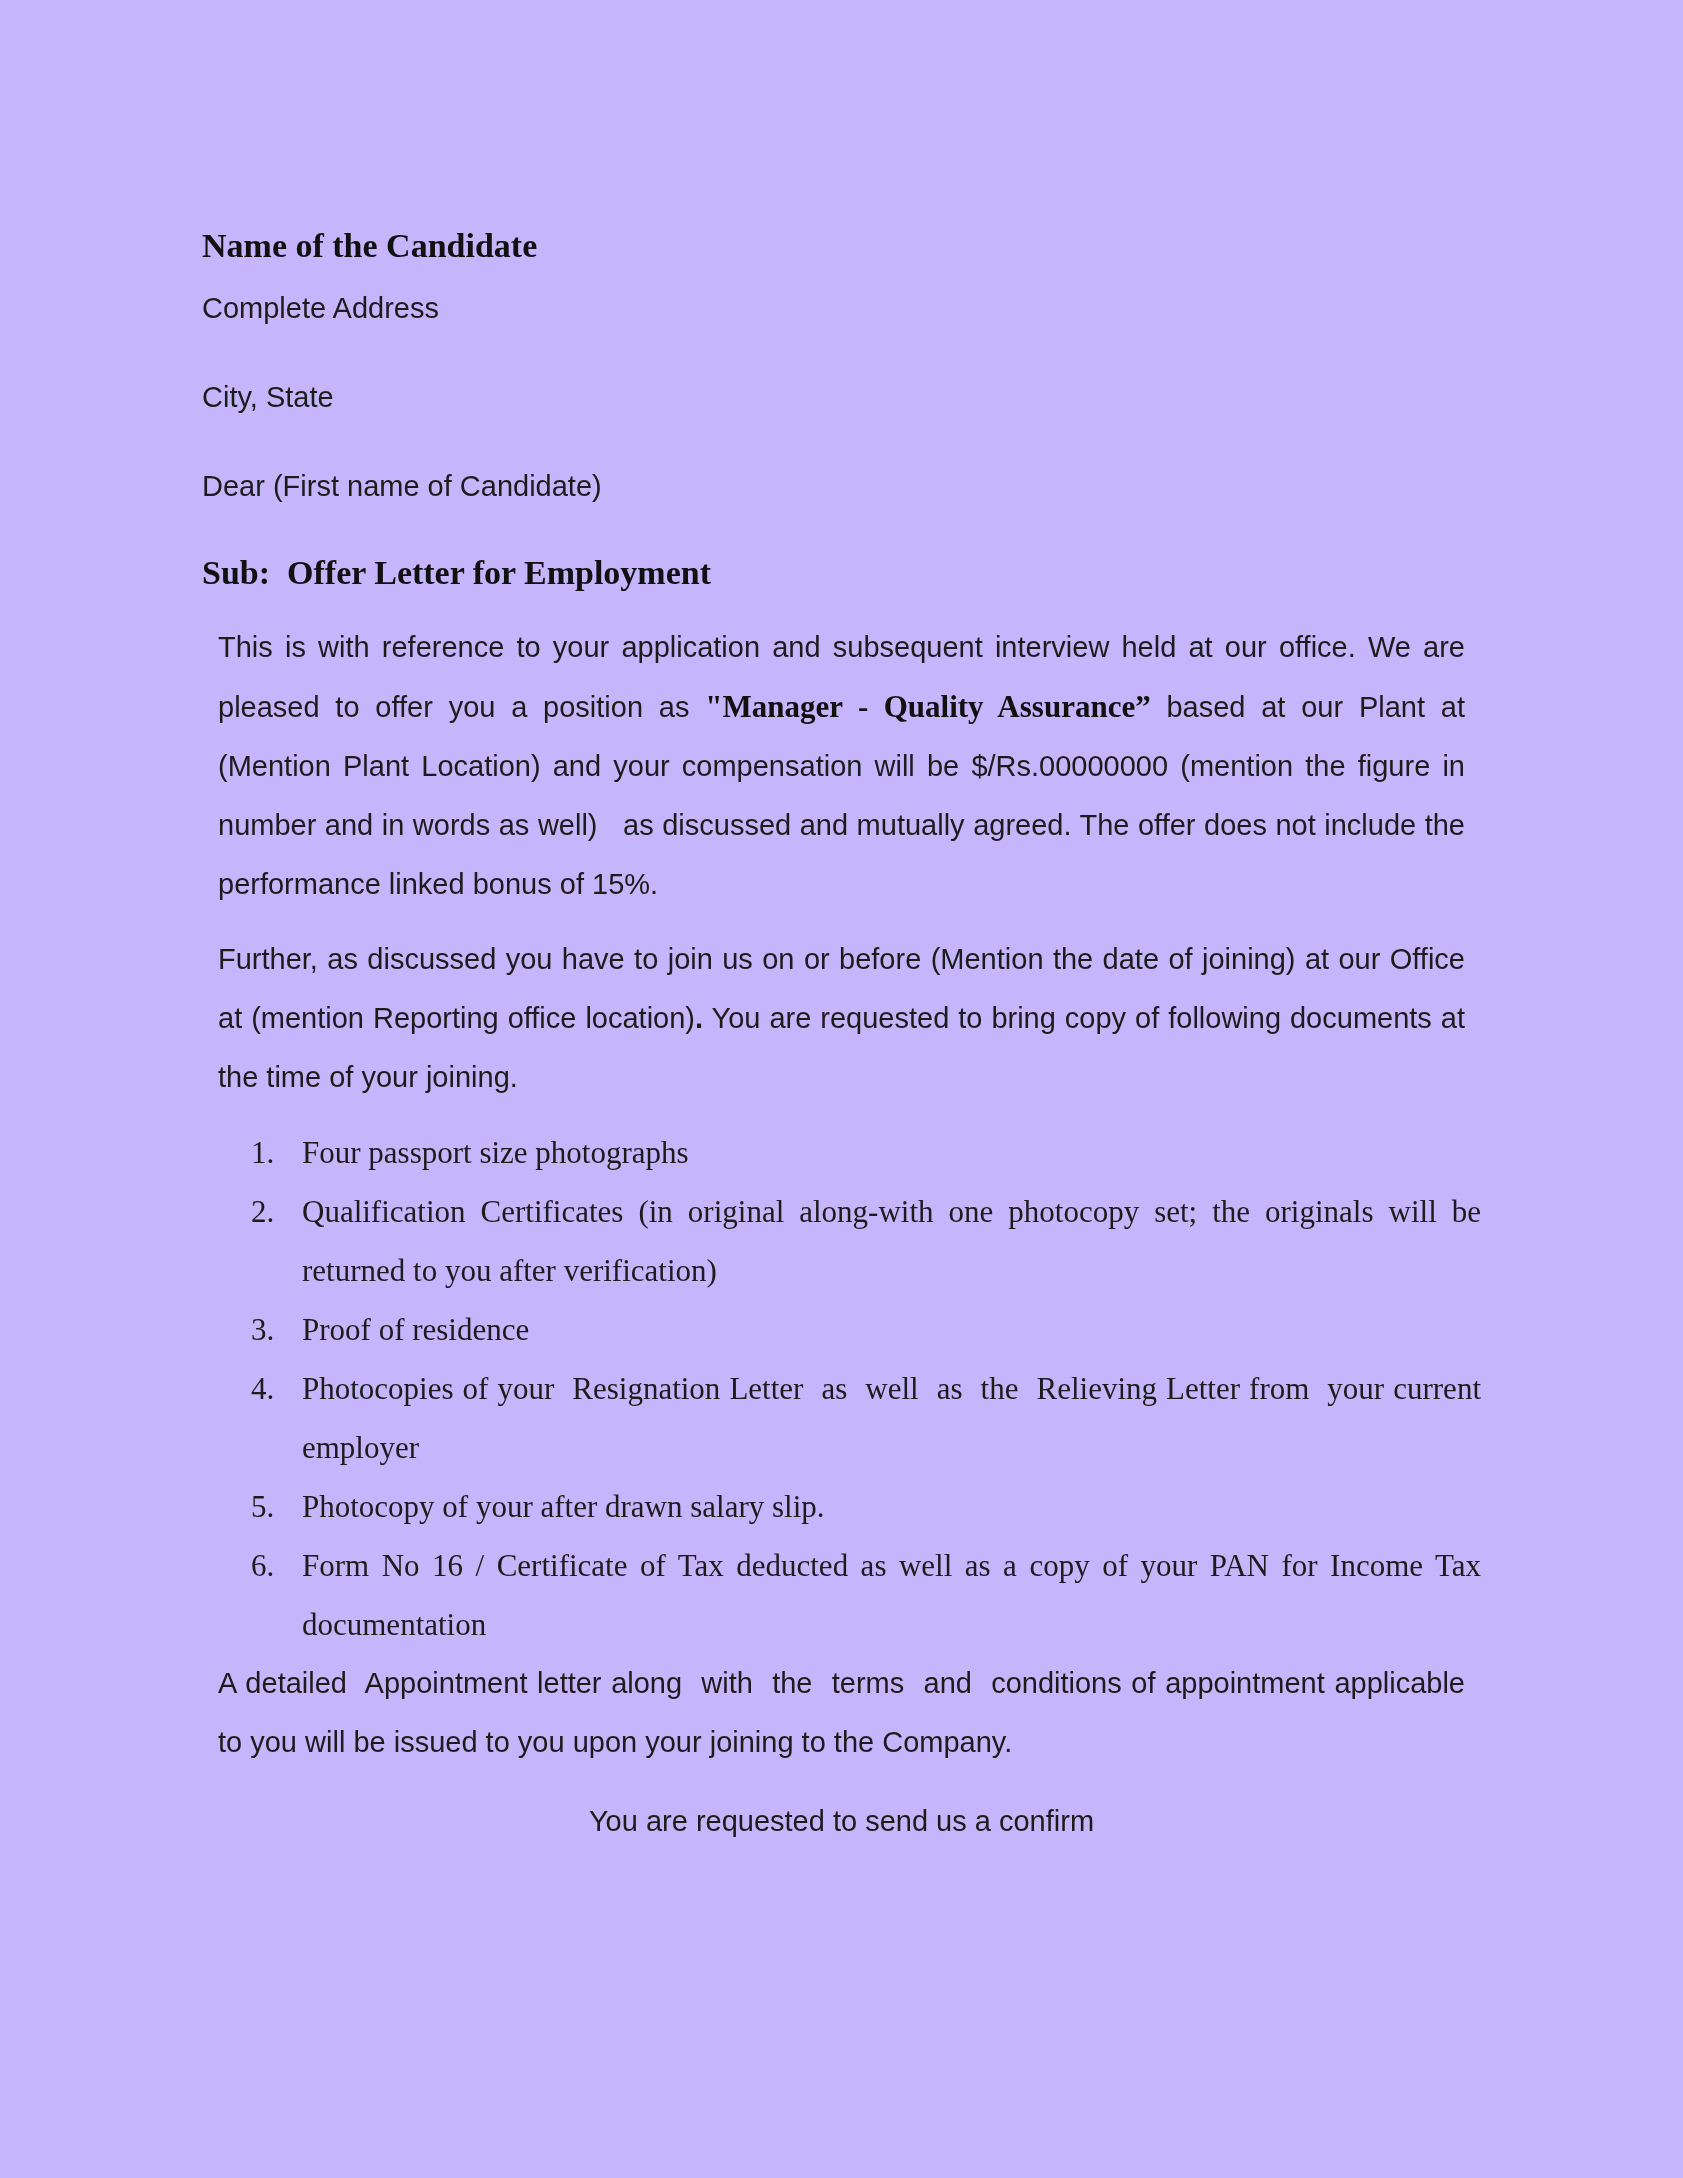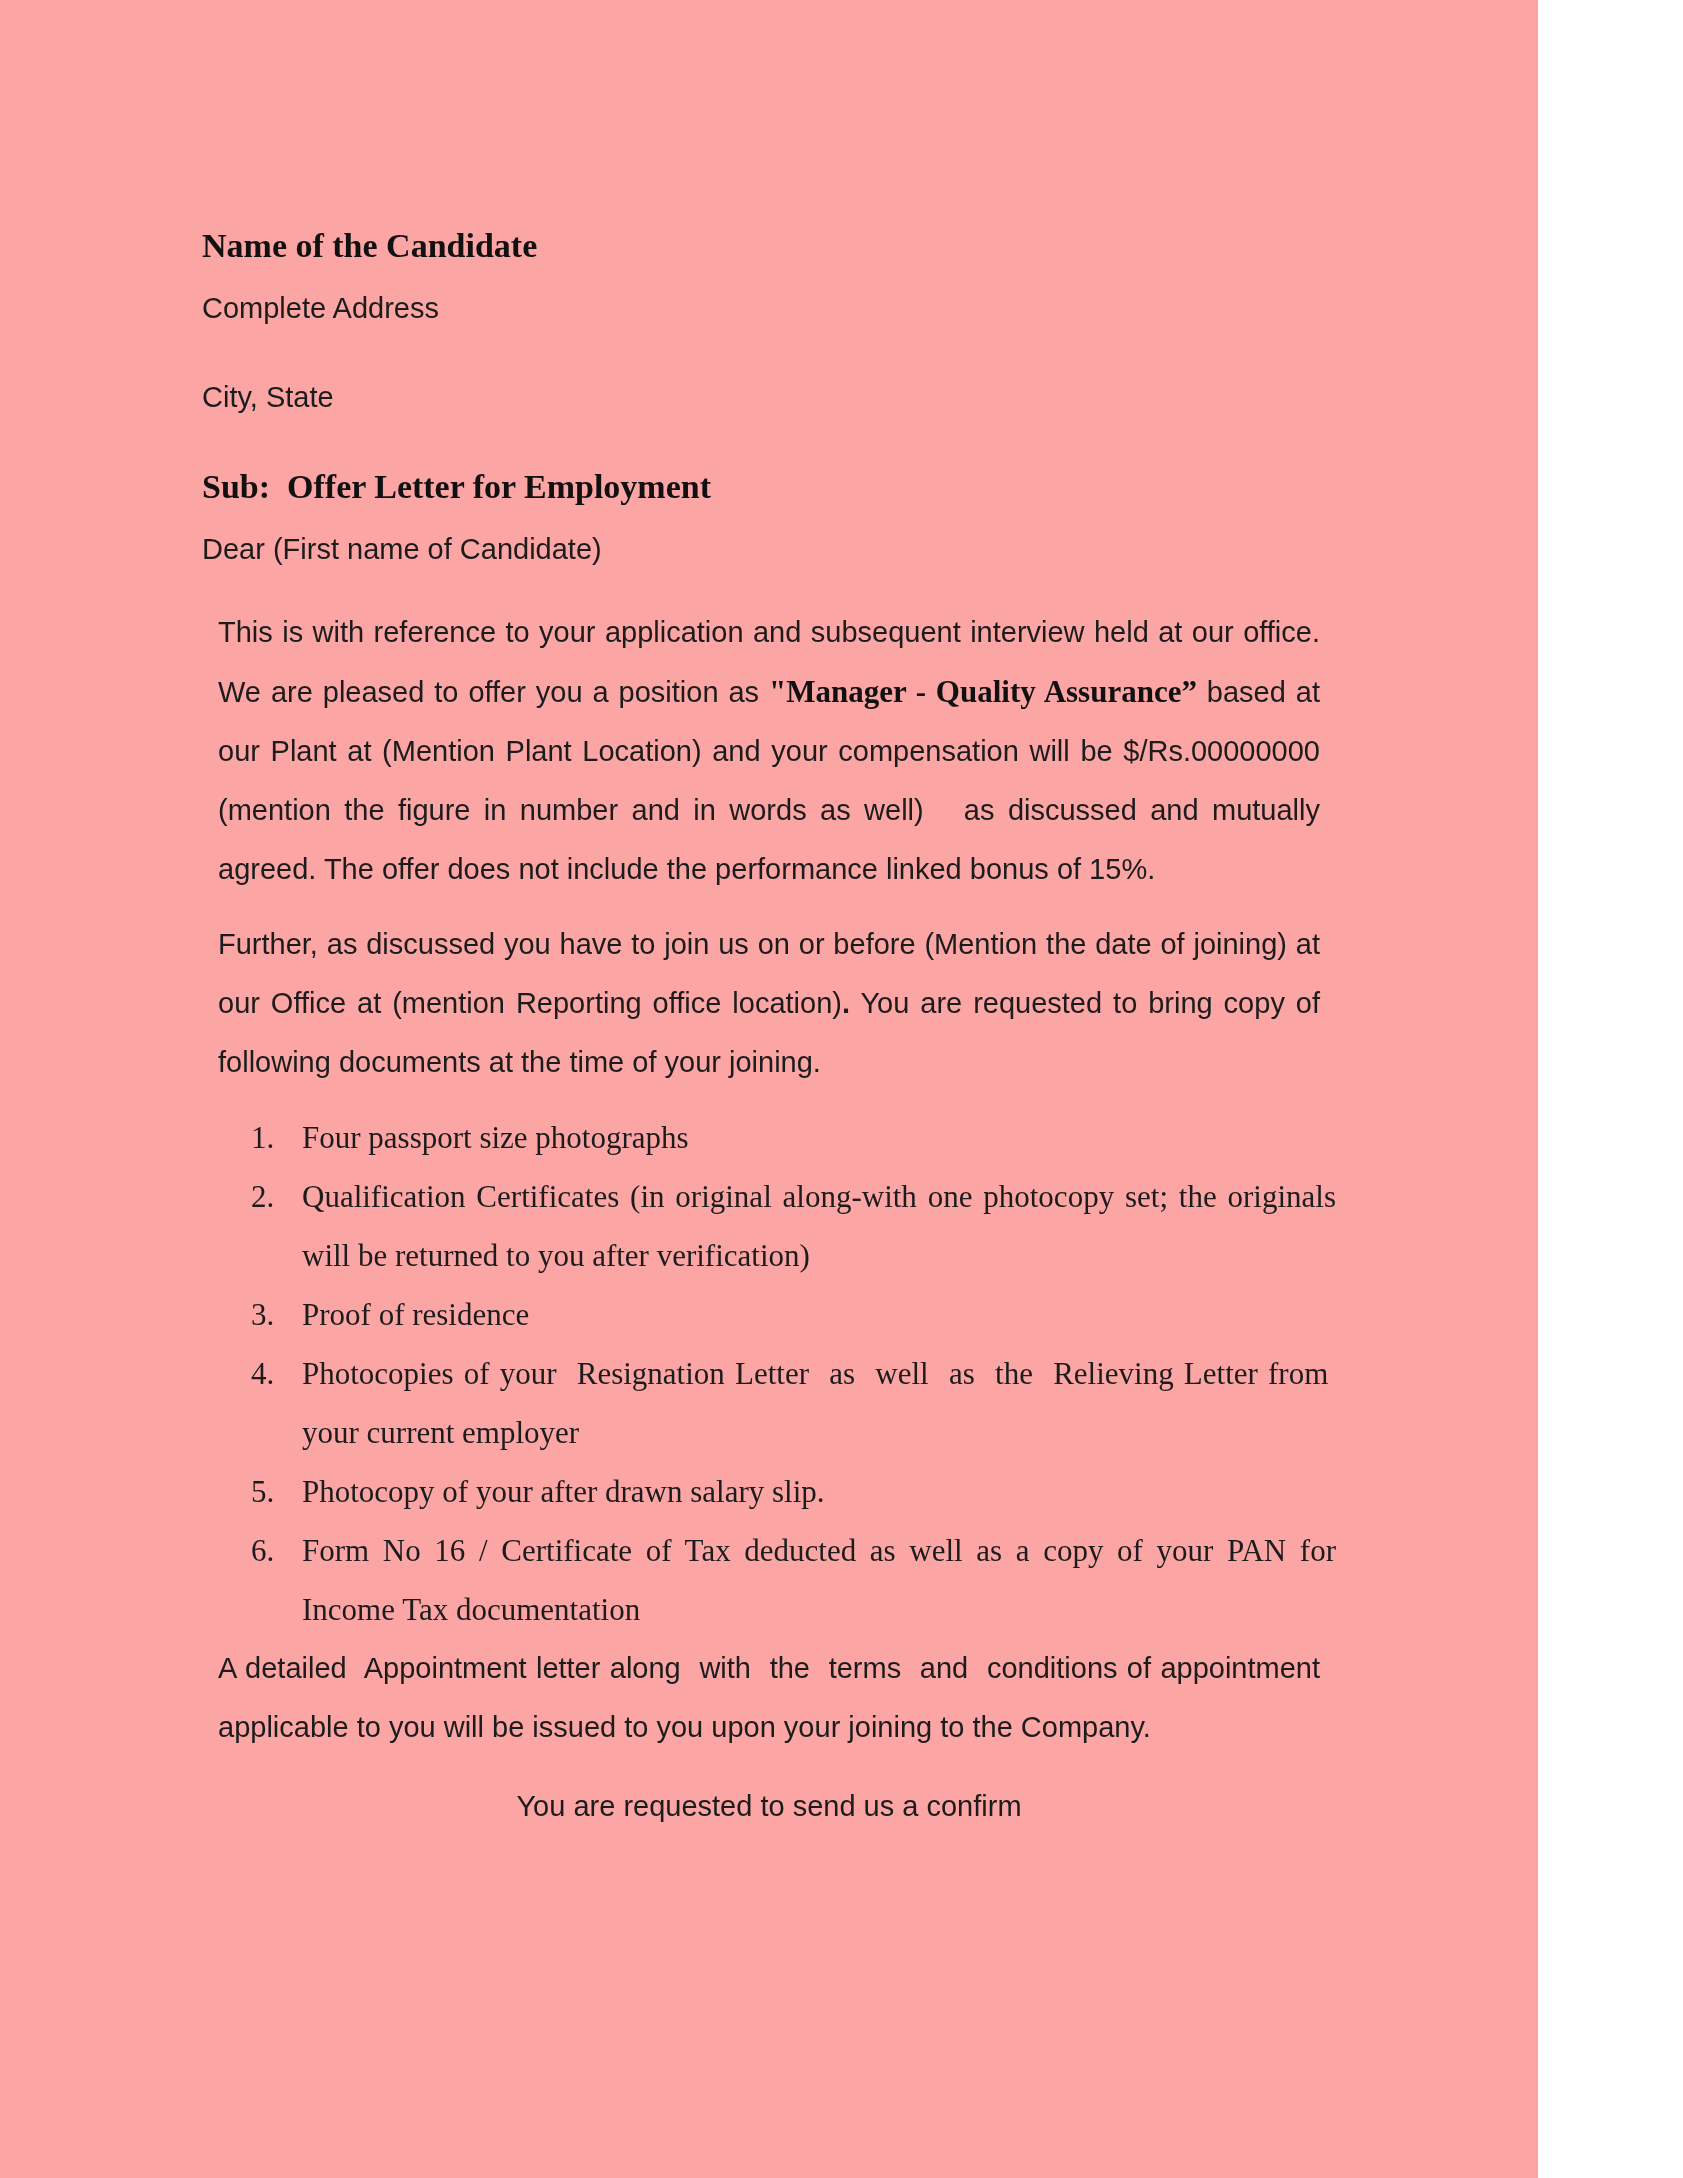--- a/index.html
+++ b/index.html
@@ -2,23 +2,23 @@
 <html><head>
 <meta charset="utf-8">
 <style>
   html, body {
     margin: 0;
     padding: 0;
     background: #ffffff;
   }
   .page {
     position: relative;
-    width: 1538px;
+    width: 1683px;
     height: 2178px;
-    background: #fca5a5;
+    background: #c4b5fd;
     box-sizing: border-box;
     padding: 216px 202px 0 202px;
     color: #1c1c1c;
     overflow: hidden;
   }
   .sans {
     font-family: "Liberation Sans", sans-serif;
     font-size: 29px;
     line-height: 59px;
     font-weight: 400;
@@ -74,23 +74,23 @@
 
 <div class="page">
 
   <p class="block serif-bold recipient-name">Name of the Candidate</p>
 
   <p class="block sans recipient-line gap-after">Complete Address</p>
 
   <p class="block sans recipient-line gap-after">City, State</p>
 
 
+  <p class="block sans salutation">Dear (First name of Candidate)</p>
+
   <p class="block serif-bold subject">Sub:&nbsp; Offer Letter for Employment</p>
-
-  <p class="block sans salutation">Dear (First name of Candidate)</p>
 
   <p class="block sans body-par">
     <span>This is with reference to your application and subsequent interview held at our office. We are pleased to offer you a position as </span><span class="inline-bold-serif">"Manager - Quality Assurance”</span><span> based at our Plant at (Mention Plant Location) and your compensation will be $/Rs.00000000 (mention the figure in number and in words as well)&nbsp;&nbsp; as discussed and mutually agreed. The offer does not include the performance linked bonus of 15%.</span>
   </p>
 
   <p class="block sans body-par">
     <span>Further, as discussed you have to join us on or before (Mention the date of joining) at our Office at&nbsp;(mention Reporting office location)</span><span class="bold-dot">.</span><span> You are requested to bring copy of following documents at the time of your joining.</span>
   </p>
 
   <ol class="doc-list">

